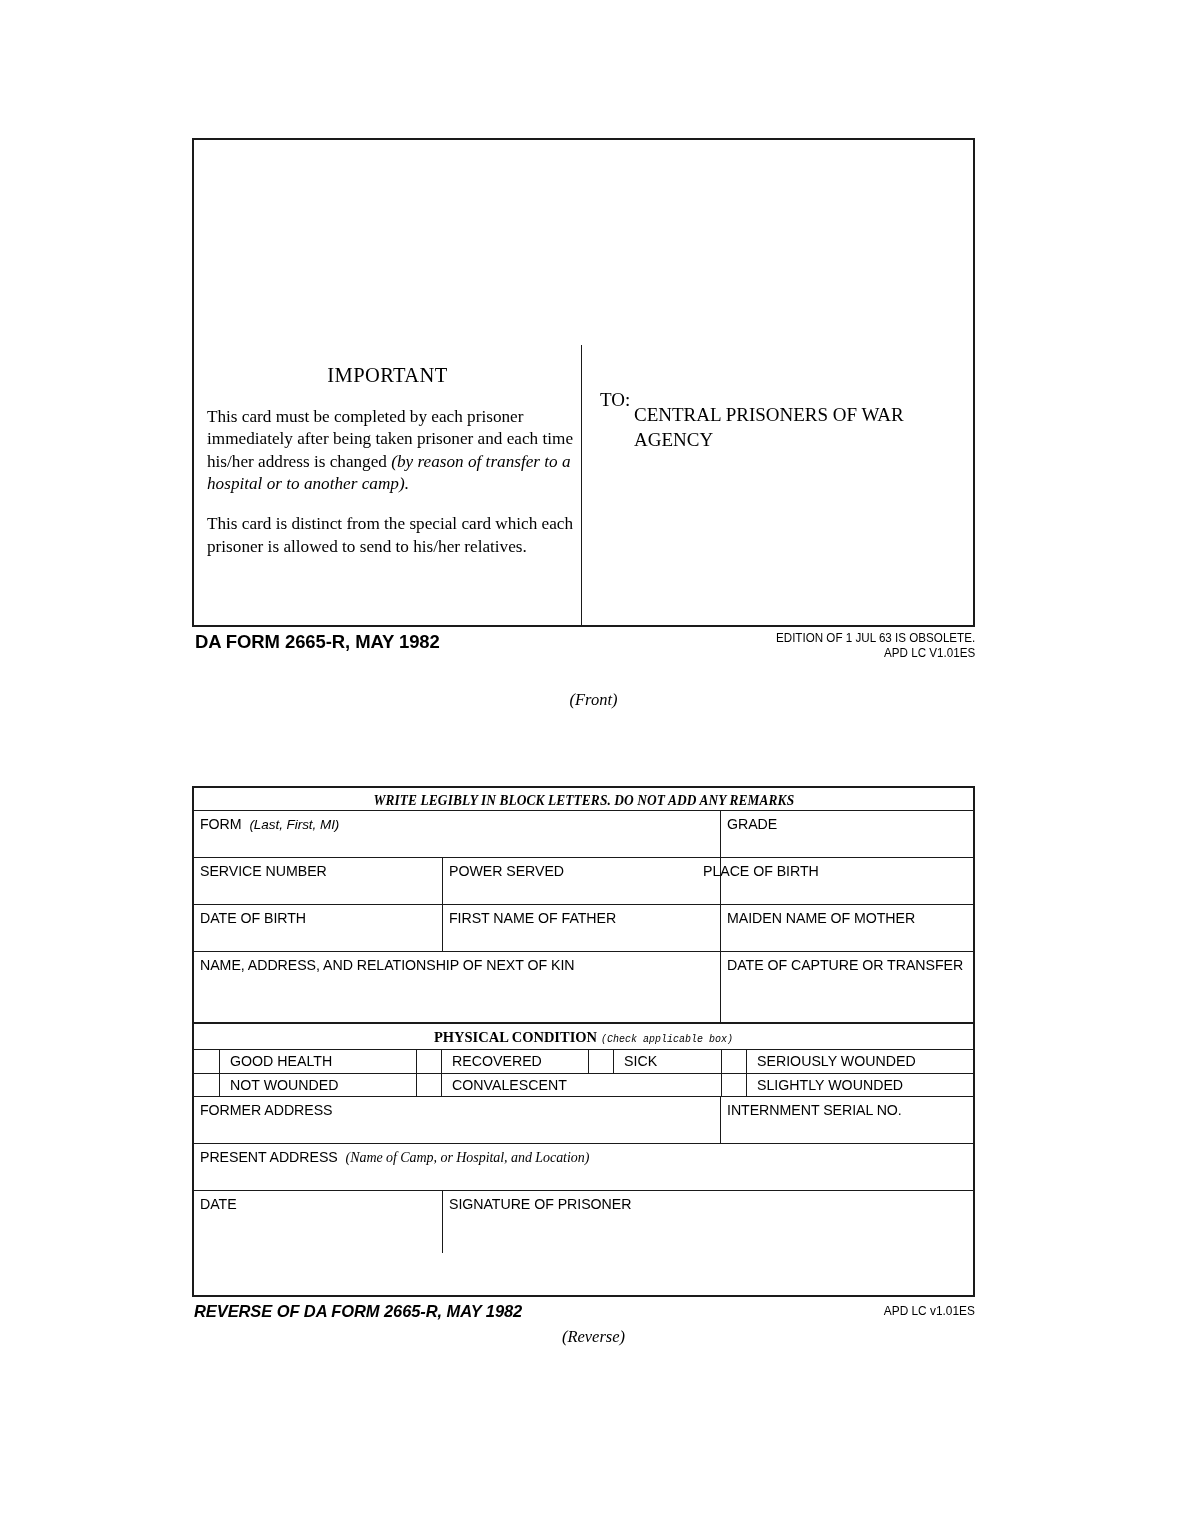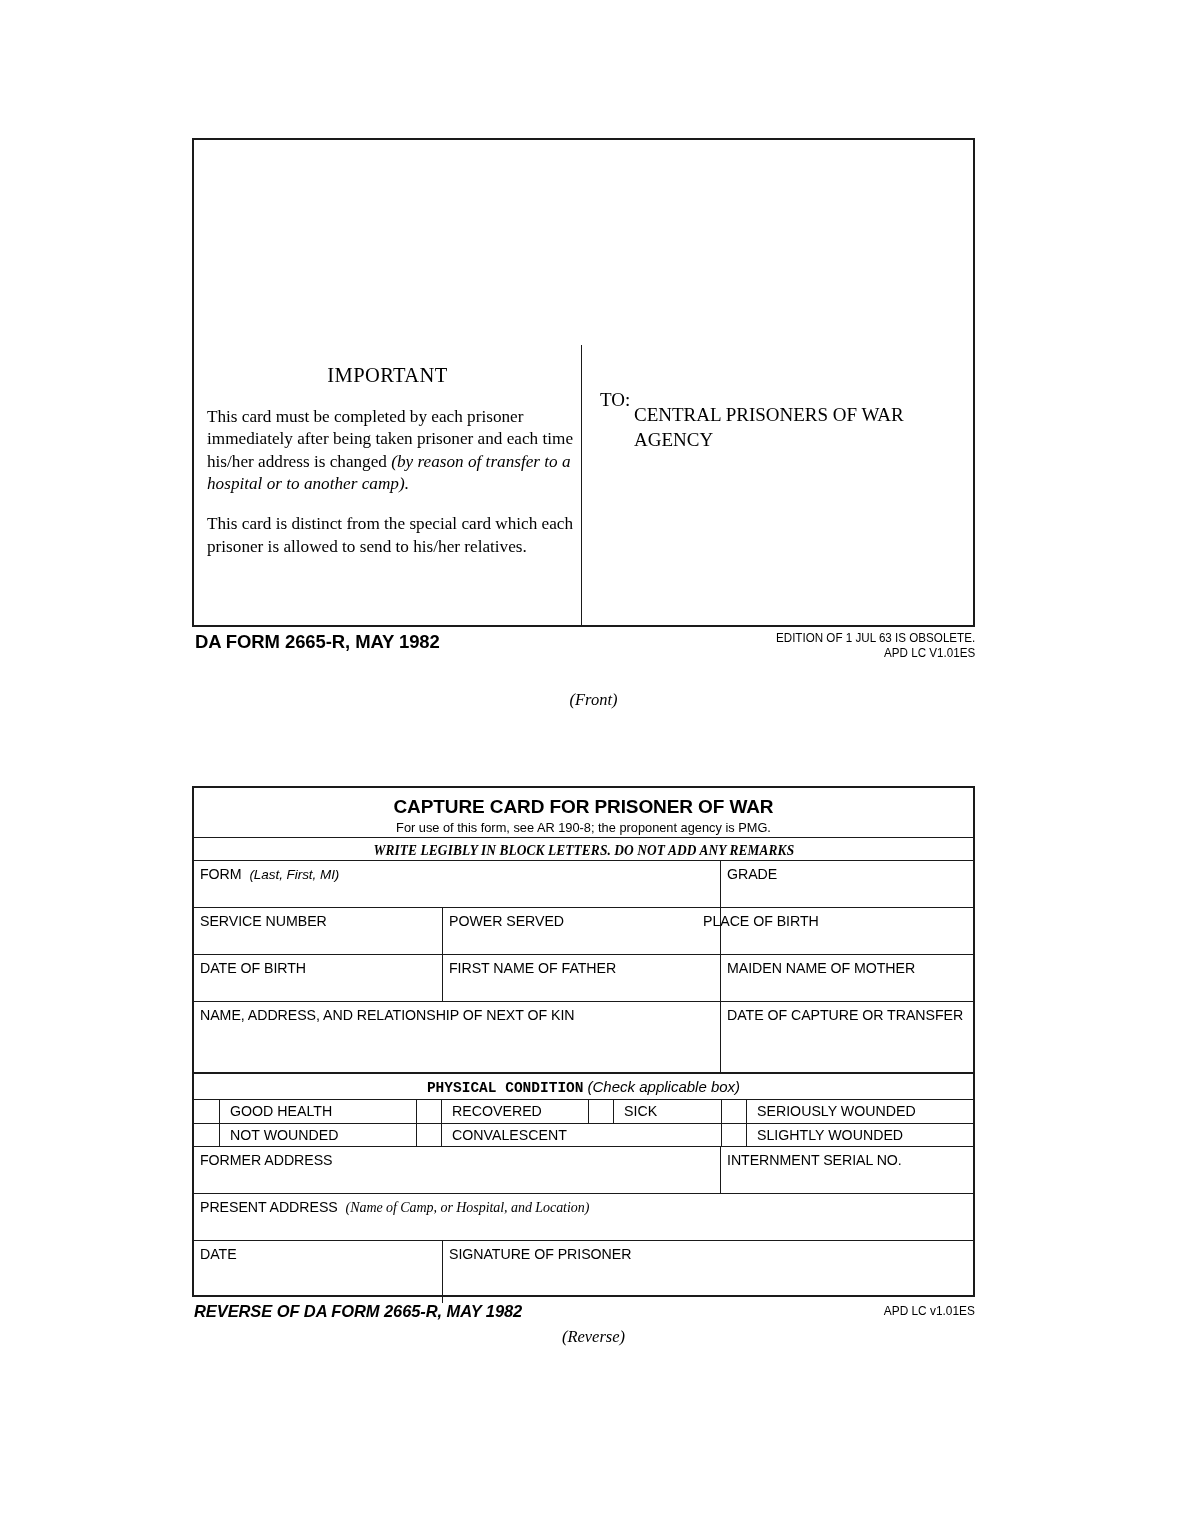--- a/index.html
+++ b/index.html
@@ -219,28 +219,28 @@
   #row-service { height: 47px; }
   #row-dob { height: 47px; }
   #row-kin { height: 72px; }
 
   #phys-head-row {
     height: 26px;
     text-align: center;
     padding-top: 4px;
   }
   #phys-head-title {
+    font-family: Liberation Serif, serif;
+    font-weight: bold;
+    font-size: 14.5px;
+  }
+  #phys-head-hint {
     font-family: Liberation Mono, monospace;
-    font-weight: bold;
-    font-size: 14.5px;
-  }
-  #phys-head-hint {
-    font-family: Liberation Sans, sans-serif;
-    font-style: italic;
-    font-size: 15px;
+    font-style: italic;
+    font-size: 10px;
   }
 
   .check-row {
     height: 23.5px;
     position: relative;
   }
   .chkbox {
     position: absolute;
     top: 0;
     height: 23.5px;
@@ -324,24 +324,20 @@
   <div id="front-form-id">DA FORM 2665-R, MAY 1982</div>
   <div id="front-edition-block">
     <div>EDITION OF 1 JUL 63 IS OBSOLETE.</div>
     <div>APD LC V1.01ES</div>
   </div>
 </div>
 <div id="front-caption">(Front)</div>
 
 <div id="reverse-card">
 
-  <div class="rrow rrow-divider" id="capture-title-row">
-    <div id="capture-title">CAPTURE CARD FOR PRISONER OF WAR</div>
-    <div id="capture-subtitle">For use of this form, see AR 190-8; the proponent agency is PMG.</div>
-  </div>
 
   <div class="rrow rrow-divider" id="legibility-row">
     <span id="legibility-note">WRITE LEGIBLY IN BLOCK LETTERS.  DO NOT ADD ANY REMARKS</span>
   </div>
 
   <div class="rrow rrow-divider" id="row-name">
     <div class="cell cell-border-r" style="left:0; width:527px;">
       <span class="fieldlabel"><span>FORM</span>&nbsp;&nbsp;<span class="hint">(Last, First, MI)</span></span>
     </div>
     <div class="cell" style="left:527px; right:0;">

